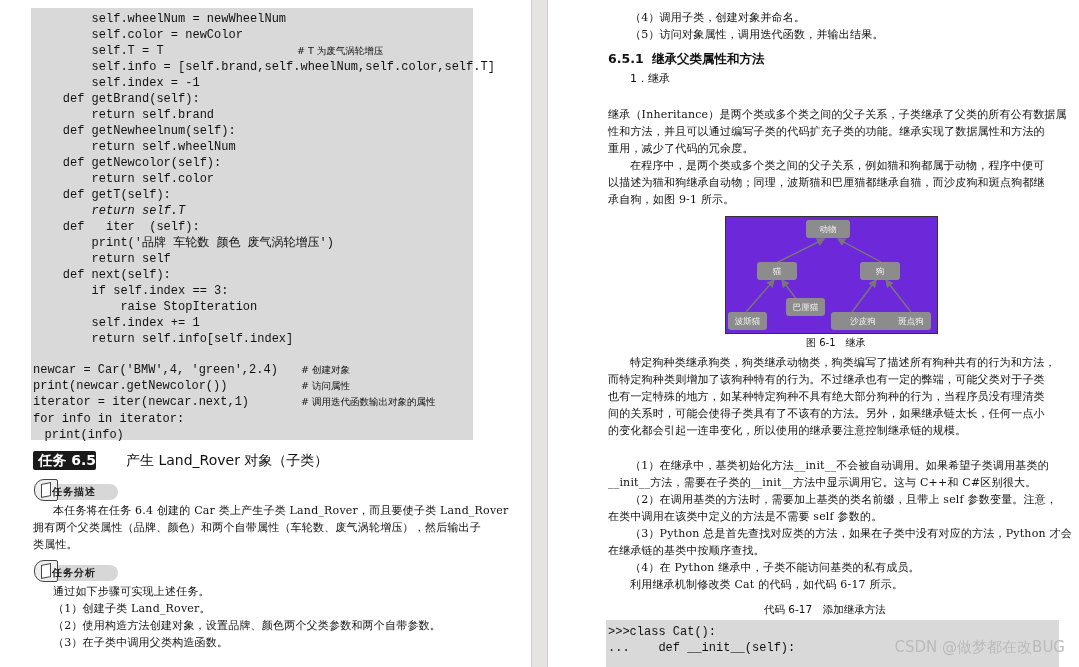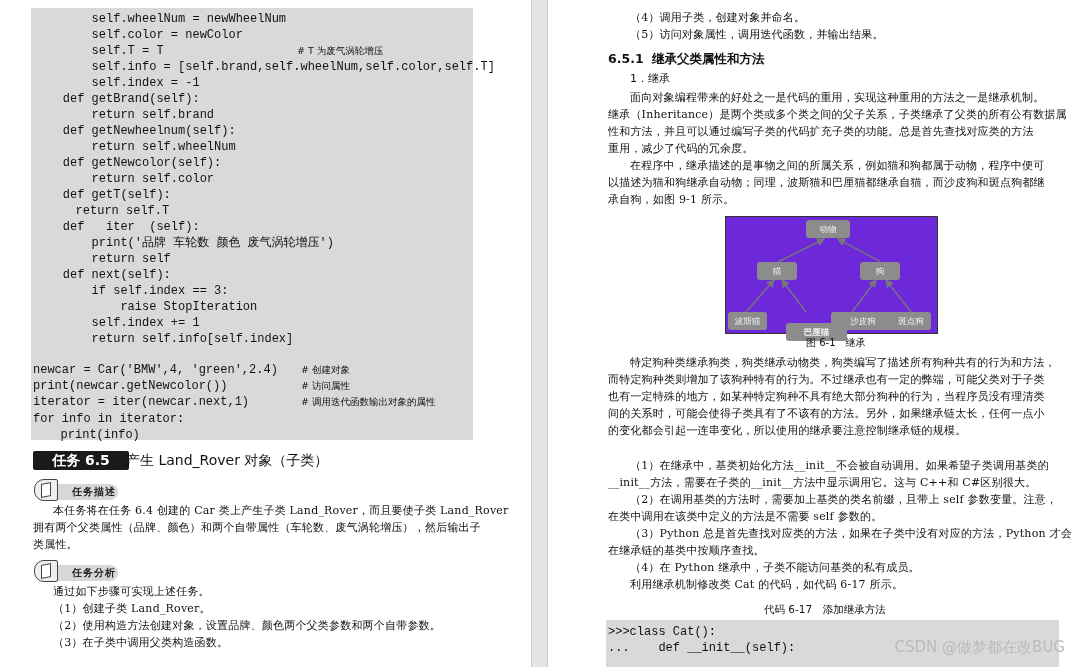--- a/index.html
+++ b/index.html
@@ -4,27 +4,27 @@
 <style>
   html, body { margin:0; padding:0; }
   body { width:1079px; height:667px; overflow:hidden; background:#e6e3e3; position:relative; font-family:"DejaVu Serif","Liberation Serif",serif; color:#111; }
   .page { position:absolute; top:0; height:667px; background:#fff; overflow:hidden; }
   #page-left { left:0; width:531px; }
   #page-right { left:548px; width:531px; }
   .codebox { position:absolute; background:#d9d9d9; }
   .code { position:absolute; font-family:"Liberation Mono","DejaVu Sans Mono",monospace; font-size:12px; white-space:pre; color:#111; line-height:12px; }
   .cmt { position:absolute; font-family:"DejaVu Sans","Liberation Sans",sans-serif; font-size:9.5px; white-space:pre; line-height:12px; }
   .txt { position:absolute; font-size:11px; line-height:16px; white-space:nowrap; letter-spacing:0.2px; }
-  .task-badge { position:absolute; left:33px; top:451px; width:96px; height:19px; background:#1a1a1a; color:#fff; font-family:"DejaVu Sans","Liberation Sans",sans-serif; font-weight:bold; font-size:14px; line-height:19px; text-align:center; border-radius:2px; }
+  .task-badge { position:absolute; left:33px; top:451px; width:63px; height:19px; background:#1a1a1a; color:#fff; font-family:"DejaVu Sans","Liberation Sans",sans-serif; font-weight:bold; font-size:14px; line-height:19px; text-align:right; border-radius:2px; }
   .task-title { position:absolute; left:126px; top:451px; font-family:"DejaVu Sans","Liberation Sans",sans-serif; font-size:14px; line-height:19px; white-space:nowrap; }
   .sub-badge { position:absolute; left:34px; height:22px; width:84px; }
   .sub-badge .pill { position:absolute; left:6px; top:5px; width:78px; height:16px; background:#d7d7d7; border-radius:9px; }
   .sub-badge .book { position:absolute; left:0; top:0; width:22px; height:20px; border:1.5px solid #444; border-radius:10px 2px 2px 10px; background:#eee; }
   .sub-badge .book::after { content:""; position:absolute; left:6px; top:3px; width:8px; height:12px; border:1px solid #444; background:#fff; transform:skewY(-12deg); }
-  .sub-badge .lbl { position:absolute; left:38px; top:6px; font-family:"DejaVu Sans","Liberation Sans",sans-serif; font-size:10px; font-weight:bold; line-height:14px; letter-spacing:1px; color:#222; }
+  .sub-badge .lbl { position:absolute; left:18px; top:6px; font-family:"DejaVu Sans","Liberation Sans",sans-serif; font-size:10px; font-weight:bold; line-height:14px; letter-spacing:1px; color:#222; }
   .sec-title { position:absolute; font-family:"DejaVu Sans","Liberation Sans",sans-serif; font-size:12.5px; font-weight:bold; white-space:nowrap; }
   .sub-title { position:absolute; font-family:"DejaVu Sans","Liberation Sans",sans-serif; font-size:11px; white-space:nowrap; }
   .caption { position:absolute; font-family:"DejaVu Sans","Liberation Sans",sans-serif; font-size:10px; white-space:nowrap; }
   .diagram { position:absolute; left:177px; top:216px; width:211px; height:116px; border:1.5px solid #333; background:#6d28d9; }
   .node { position:absolute; background:#8c8c8c; color:#f4f4f4; font-size:8.5px; text-align:center; border-radius:3px; line-height:18px; height:18px; }
   .watermark { position:absolute; right:14px; top:638px; font-family:"DejaVu Sans","Liberation Sans",sans-serif; font-size:15px; color:#bbb; white-space:nowrap; }
   .gutter-line { position:absolute; top:0; height:667px; width:1px; background:#cfcccc; }
 </style>
 </head>
 <body>
@@ -38,38 +38,38 @@
   <div class="cmt" style="left:297px;top:45px;"># T 为废气涡轮增压</div>
   <div class="code" style="left:34px;top:61px;">        self.info = [self.brand,self.wheelNum,self.color,self.T]</div>
   <div class="code" style="left:34px;top:77px;">        self.index = -1</div>
   <div class="code" style="left:34px;top:93px;">    def getBrand(self):</div>
   <div class="code" style="left:34px;top:109px;">        return self.brand</div>
   <div class="code" style="left:34px;top:125px;">    def getNewheelnum(self):</div>
   <div class="code" style="left:34px;top:141px;">        return self.wheelNum</div>
   <div class="code" style="left:34px;top:157px;">    def getNewcolor(self):</div>
   <div class="code" style="left:34px;top:173px;">        return self.color</div>
   <div class="code" style="left:34px;top:189px;">    def getT(self):</div>
-  <div class="code" style="left:18px;top:205px;">        return self.T</div>
+  <div class="code" style="left:34px;top:205px;font-style:italic;">        return self.T</div>
   <div class="code" style="left:34px;top:221px;">    def   iter  (self):</div>
   <div class="code" style="left:34px;top:237px;">        print('品牌 车轮数 颜色 废气涡轮增压')</div>
   <div class="code" style="left:34px;top:253px;">        return self</div>
   <div class="code" style="left:34px;top:269px;">    def next(self):</div>
   <div class="code" style="left:34px;top:285px;">        if self.index == 3:</div>
   <div class="code" style="left:34px;top:301px;">            raise StopIteration</div>
   <div class="code" style="left:34px;top:317px;">        self.index += 1</div>
   <div class="code" style="left:34px;top:333px;">        return self.info[self.index]</div>
 
   <div class="code" style="left:33px;top:364px;">newcar = Car('BMW',4, 'green',2.4)</div>
   <div class="cmt" style="left:301px;top:364px;"># 创建对象</div>
   <div class="code" style="left:33px;top:380px;">print(newcar.getNewcolor())</div>
   <div class="cmt" style="left:301px;top:380px;"># 访问属性</div>
   <div class="code" style="left:33px;top:396px;">iterator = iter(newcar.next,1)</div>
   <div class="cmt" style="left:301px;top:396px;"># 调用迭代函数输出对象的属性</div>
   <div class="code" style="left:33px;top:413px;">for info in iterator:</div>
-  <div class="code" style="left:39px;top:429px;text-align:right;">   print(info)</div>
+  <div class="code" style="left:23px;top:429px;text-align:right;">   print(info)</div>
 
   <div class="task-badge">任务 6.5</div>
   <div class="task-title">产生 Land_Rover 对象（子类）</div>
 
   <div class="sub-badge" style="top:479px;">
     <div class="pill"></div>
     <div class="book"></div>
     <div class="lbl">任务描述</div>
   </div>
   <div class="txt" style="left:53px;top:503px;">本任务将在任务 6.4 创建的 Car 类上产生子类 Land_Rover，而且要使子类 Land_Rover</div>
@@ -88,26 +88,25 @@
 </div>
 
 <div class="page" id="page-right">
   <div class="txt" style="left:82px;top:10px;">（4）调用子类，创建对象并命名。</div>
   <div class="txt" style="left:82px;top:27px;">（5）访问对象属性，调用迭代函数，并输出结果。</div>
 
   <div class="sec-title" style="left:60px;top:51px;">6.5.1</div>
   <div class="sec-title" style="left:104px;top:51px;">继承父类属性和方法</div>
   <div class="sub-title" style="left:82px;top:71px;">1．继承</div>
 
-  <div class="txt" style="left:82px;top:90px;">面向对象编程带来的好处之一是代码的重用，实现这种重用的方法之一是继承机制。</div>
   <div class="txt" style="left:60px;top:107px;">继承（Inheritance）是两个类或多个类之间的父子关系，子类继承了父类的所有公有数据属</div>
-  <div class="txt" style="left:60px;top:124px;">性和方法，并且可以通过编写子类的代码扩充子类的功能。总是首先查找对应类的方法</div>
+  <div class="txt" style="left:60px;top:124px;">性和方法，并且可以通过编写子类的代码扩充子类的功能。继承实现了数据属性和方法的</div>
   <div class="txt" style="left:60px;top:141px;">重用，减少了代码的冗余度。</div>
 
-  <div class="txt" style="left:82px;top:158px;">在程序中，继承描述的是事物之间的所属关系，例如猫和狗都属于动物，程序中便可</div>
+  <div class="txt" style="left:82px;top:158px;">在程序中，是两个类或多个类之间的父子关系，例如猫和狗都属于动物，程序中便可</div>
   <div class="txt" style="left:60px;top:175px;">以描述为猫和狗继承自动物；同理，波斯猫和巴厘猫都继承自猫，而沙皮狗和斑点狗都继</div>
   <div class="txt" style="left:60px;top:192px;">承自狗，如图 9-1 所示。</div>
 
   <div class="diagram">
     <svg width="211" height="116" style="position:absolute;left:0;top:0;">
       <defs>
         <marker id="ah" markerWidth="6" markerHeight="6" refX="5" refY="3" orient="auto">
           <path d="M0,0 L6,3 L0,6 z" fill="#777"></path>
         </marker>
       </defs>
@@ -117,21 +116,21 @@
         <line x1="20" y1="95" x2="48" y2="63"></line>
         <line x1="80" y1="95" x2="56" y2="63"></line>
         <line x1="126" y1="95" x2="150" y2="63"></line>
         <line x1="185" y1="95" x2="160" y2="63"></line>
       </g>
     </svg>
     <div class="node" style="left:80px;top:3px;width:44px;">动物</div>
     <div class="node" style="left:31px;top:45px;width:40px;">猫</div>
     <div class="node" style="left:134px;top:45px;width:40px;">狗</div>
     <div class="node" style="left:2px;top:95px;width:39px;">波斯猫</div>
-    <div class="node" style="left:60px;top:106px;width:61px;font-weight:bold;">巴厘猫</div>
+    <div class="node" style="left:60px;top:81px;width:39px;">巴厘猫</div>
     <div class="node" style="left:105px;top:95px;width:64px;">沙皮狗</div>
     <div class="node" style="left:165px;top:95px;width:40px;">斑点狗</div>
   </div>
   <div class="caption" style="left:258px;top:336px;">图 6-1　继承</div>
 
   <div class="txt" style="left:60px;top:372px;">而特定狗种类则增加了该狗种特有的行为。不过继承也有一定的弊端，可能父类对于子类</div>
   <div class="txt" style="left:82px;top:355px;">特定狗种类继承狗类，狗类继承动物类，狗类编写了描述所有狗种共有的行为和方法，</div>
   <div class="txt" style="left:60px;top:389px;">也有一定特殊的地方，如某种特定狗种不具有绝大部分狗种的行为，当程序员没有理清类</div>
   <div class="txt" style="left:60px;top:406px;">间的关系时，可能会使得子类具有了不该有的方法。另外，如果继承链太长，任何一点小</div>
   <div class="txt" style="left:60px;top:423px;">的变化都会引起一连串变化，所以使用的继承要注意控制继承链的规模。</div>

